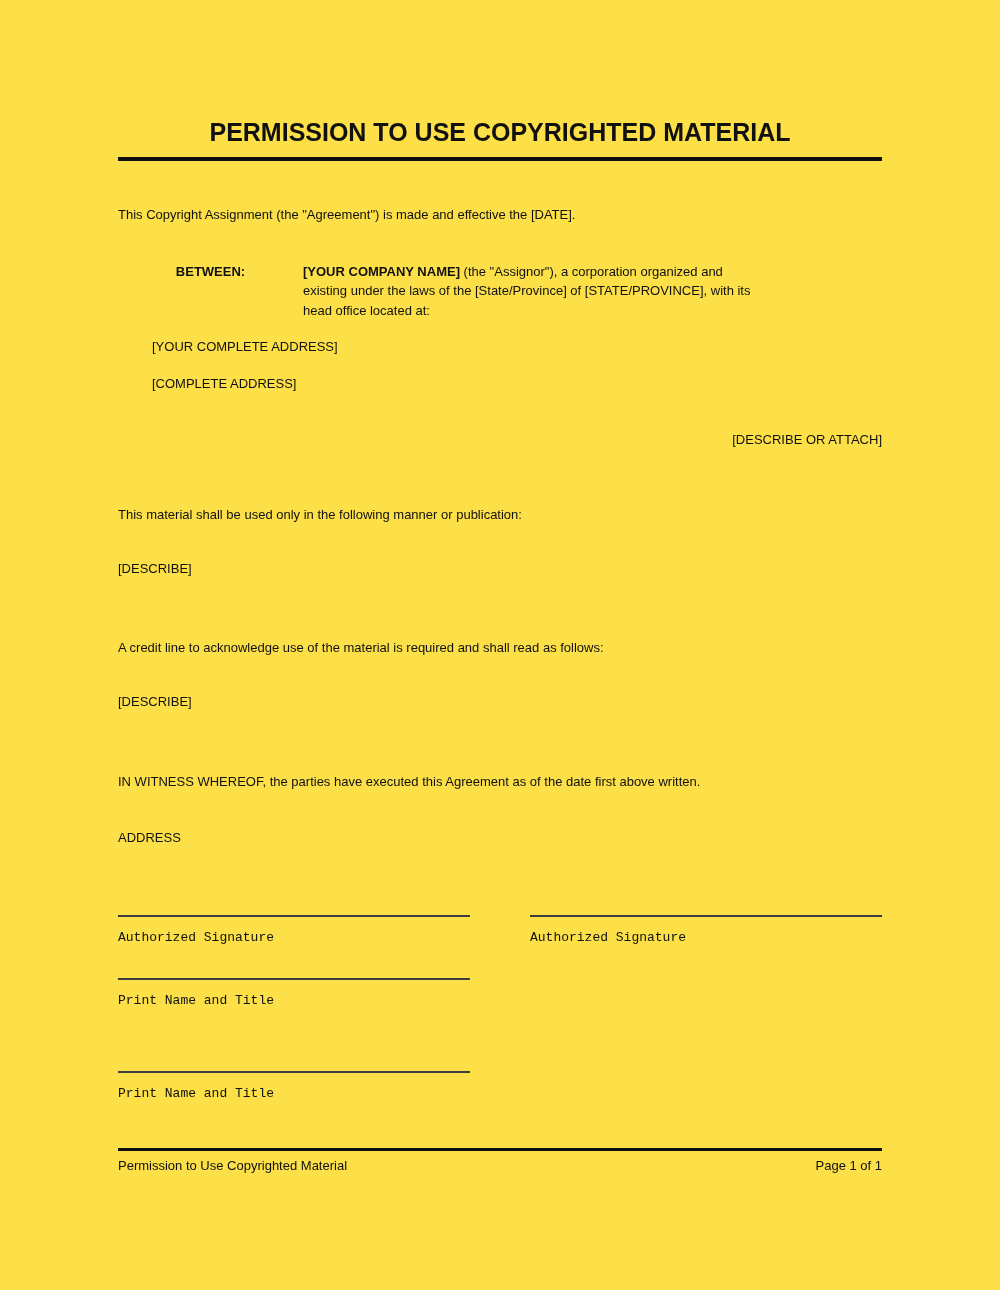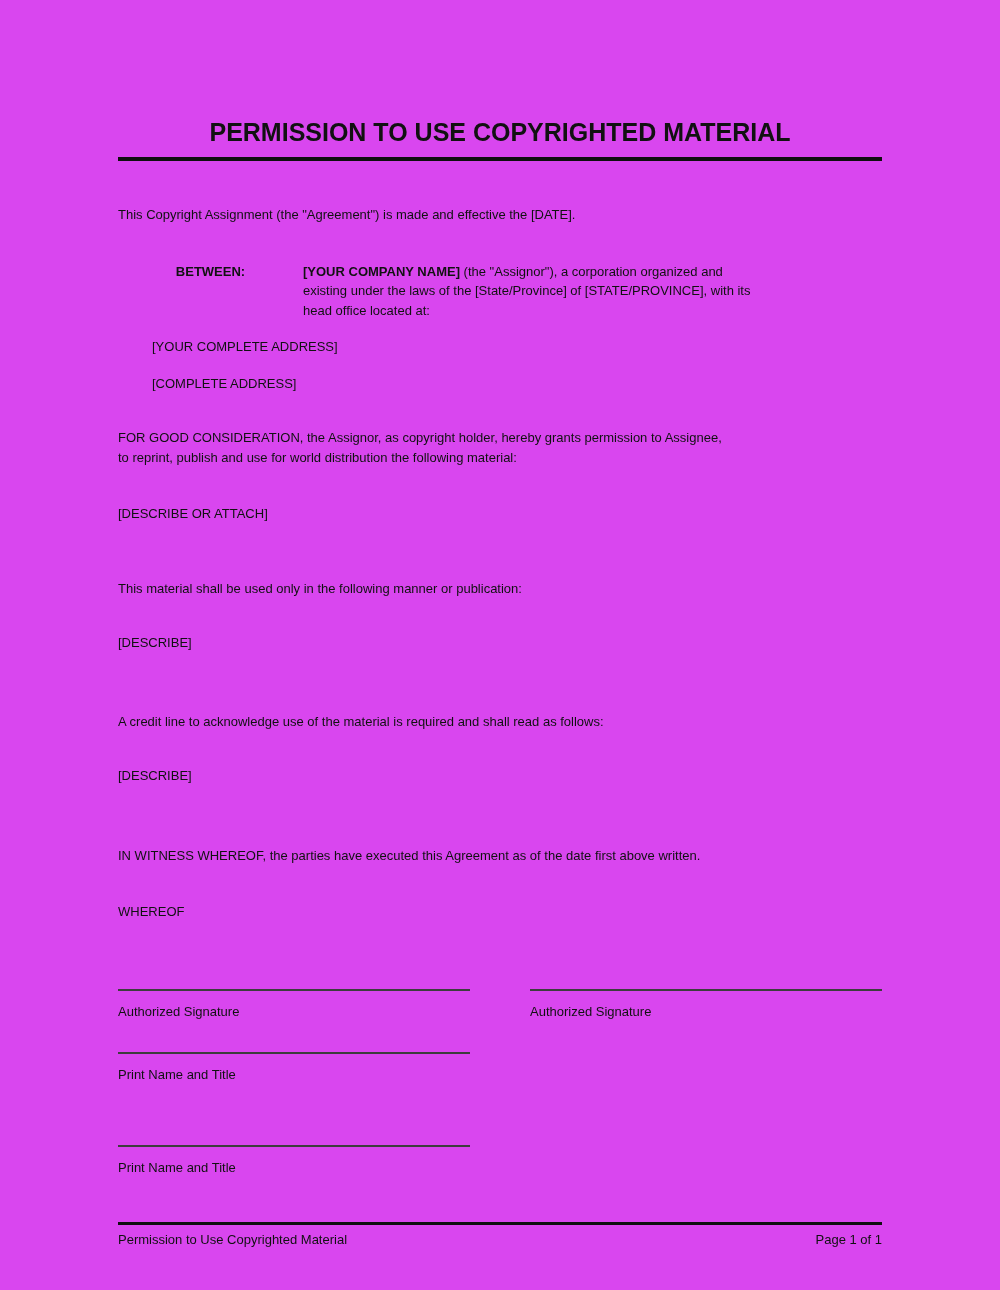--- a/index.html
+++ b/index.html
@@ -7,21 +7,21 @@
   body {
     width: 1000px; height: 1290px;
     font-family: "Liberation Sans", sans-serif;
     color: #111111;
     -webkit-font-smoothing: antialiased;
   }
   .page {
     width: 1000px; height: 1290px;
     padding: 0 118px;
     overflow: hidden;
-    background: #d946ef;
+    background: #fde047;
   }
   .body-text { font-size: 13px; line-height: 19.5px; }
   .pre { white-space: pre-line; }
   .bold { font-weight: bold; }
 
   .doc-title {
     margin-top: 118px;
     text-align: center;
     font-size: 25px;
     font-weight: bold;
@@ -33,33 +33,33 @@
 
   .party { display: flex; }
   .party-label { width: 185px; flex: none; font-weight: bold; text-align: center; }
   .party-text { flex: 1; }
   .indent { margin-left: 185px; }
 
   .mt-between { margin-top: 37px; }
   .mt-addr { margin-top: 17px; margin-left: 34px; }
   .mt-and { margin-top: 18px; }
   .mt-consideration { margin-top: 35px; }
-  .mt-describe-attach { margin-top: 37px; }
+  .mt-describe-attach { margin-top: 37px; text-align: right; }
   .mt-manner { margin-top: 55px; }
   .mt-describe1 { margin-top: 35px; }
   .mt-credit { margin-top: 59px; }
   .mt-describe2 { margin-top: 35px; }
   .mt-witness { margin-top: 60px; }
   .mt-sigheaders { margin-top: 37px; }
   .mt-sigline1 { margin-top: 67px; }
   .mt-sigline2 { margin-top: 31px; flex-direction: column; }
 
   .sig-cols { display: flex; gap: 60px; }
   .sig-col { width: 352px; flex: none; }
-  .sig-line { border-top: 2px solid #3d3d3d; padding-top: 11px; }
+  .sig-line { border-top: 2px solid #3d3d3d; padding-top: 11px; font-family: Liberation Mono, monospace; }
 
   .footer {
     margin-top: 45px;
     border-top: 3px solid #0f0f0f;
     padding-top: 5px;
     display: flex;
     justify-content: space-between;
   }
 </style>
 </head>
@@ -77,37 +77,35 @@
     <div class="party-text"><span class="bold">[YOUR COMPANY NAME]</span><span class="pre"> (the "Assignor"), a corporation organized and
 existing under the laws of the [State/Province] of [STATE/PROVINCE], with its
 head office located at:</span></div>
   </div>
 
   <div class="body-text indent mt-addr">[YOUR COMPLETE ADDRESS]</div>
 
 
   <div class="body-text indent mt-addr">[COMPLETE ADDRESS]</div>
 
-  <p class="body-text pre mt-consideration">FOR GOOD CONSIDERATION, the Assignor, as copyright holder, hereby grants permission to Assignee,
-to reprint, publish and use for world distribution the following material:</p>
 
   <div class="body-text mt-describe-attach">[DESCRIBE OR ATTACH]</div>
 
   <p class="body-text mt-manner">This material shall be used only in the following manner or publication:</p>
 
   <div class="body-text mt-describe1">[DESCRIBE]</div>
 
   <p class="body-text mt-credit">A credit line to acknowledge use of the material is required and shall read as follows:</p>
 
   <div class="body-text mt-describe2">[DESCRIBE]</div>
 
   <p class="body-text mt-witness">IN WITNESS WHEREOF, the parties have executed this Agreement as of the date first above written.</p>
 
   <div class="sig-cols body-text mt-sigheaders">
-    <div class="sig-col">WHEREOF</div>
+    <div class="sig-col">ADDRESS</div>
   </div>
 
   <div class="sig-cols body-text mt-sigline1">
     <div class="sig-col sig-line"><span>Authorized Signature</span></div>
     <div class="sig-col sig-line"><span>Authorized Signature</span></div>
   </div>
 
   <div class="sig-cols body-text mt-sigline2">
     <div class="sig-col sig-line"><span>Print Name and Title</span></div>
     <div class="sig-col sig-line"><span>Print Name and Title</span></div>

